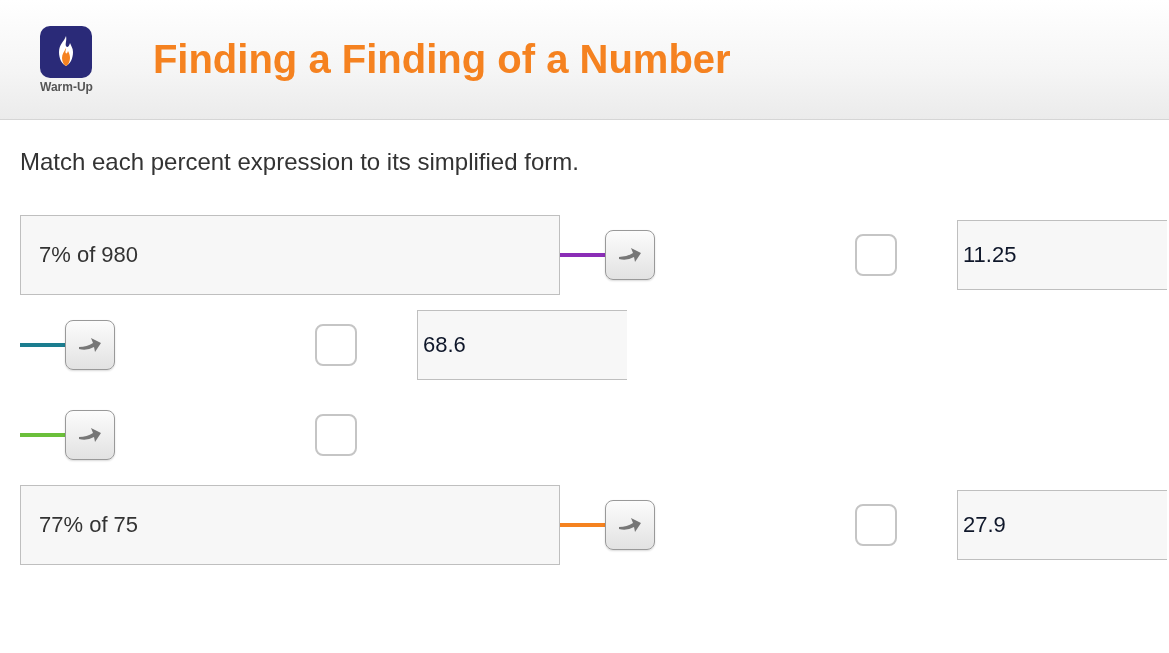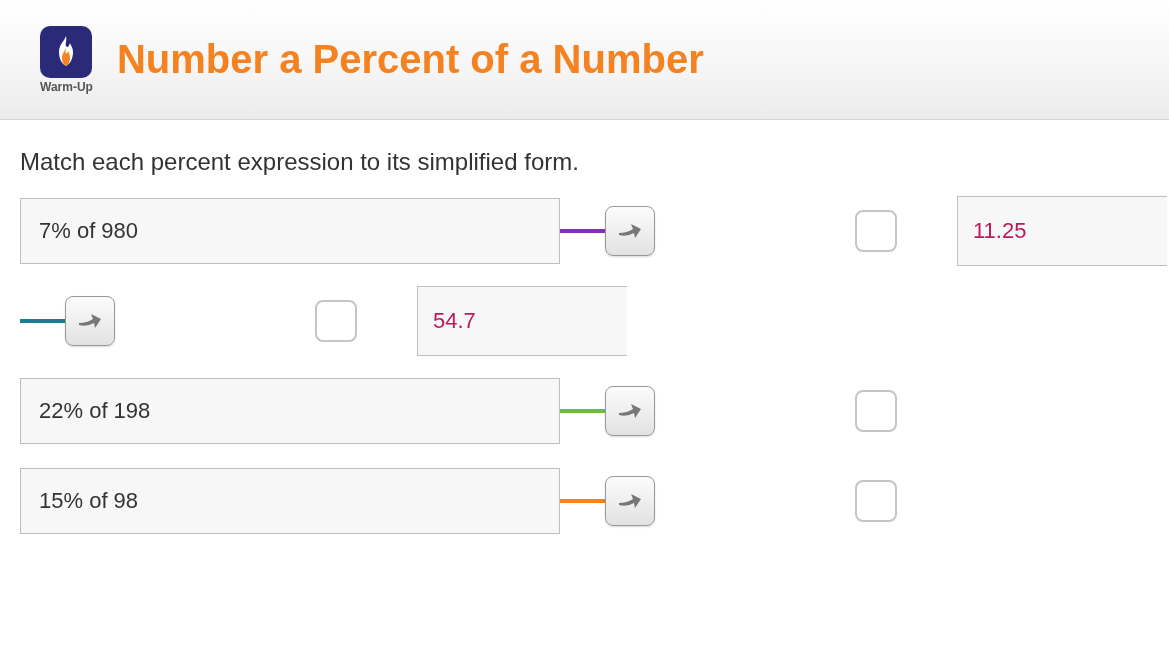--- a/index.html
+++ b/index.html
@@ -15,21 +15,21 @@
       background: linear-gradient(to bottom, #ffffff 0%, #f5f5f5 60%, #ebebeb 100%);
       border-bottom: 1px solid #d5d5d5;
       display: flex;
       align-items: center;
       padding-left: 40px;
     }
     .warmup {
       display: flex;
       flex-direction: column;
       align-items: center;
-      margin-right: 24px;
+      margin-right: 60px;
     }
     .warmup-icon-box {
       width: 52px;
       height: 52px;
       background: #2a2a78;
       border-radius: 10px;
       display: flex;
       align-items: center;
       justify-content: center;
     }
@@ -43,30 +43,30 @@
       font-size: 40px;
       font-weight: bold;
       color: #f58220;
     }
     .content {
       padding: 28px 0 0 20px;
     }
     .instructions {
       font-size: 24px;
       color: #333;
-      margin-bottom: 10px;
+      margin-bottom: 34px;
     }
     .row {
       display: flex;
       align-items: center;
       height: 90px;
     }
     .expression-box {
       width: 540px;
-      height: 66px;
+      height: 80px;
       border: 1px solid #bfbfbf;
       background: #f7f7f7;
       display: flex;
       align-items: center;
       padding-left: 18px;
       font-size: 22px;
       color: #333;
     }
     .connector {
       width: 45px;
@@ -97,40 +97,40 @@
     .gap2 {
       width: 60px;
     }
     .answer-box {
       width: 210px;
       height: 70px;
       border: 1px solid #bfbfbf;
       background: #f7f7f7;
       display: flex;
       align-items: center;
-      padding-left: 15px;
+      padding-left: 5px;
       font-size: 22px;
-      color: #be185d;
+      color: #0f172a;
       border-right: none;
     }
   </style>
 </head>
 <body>
 
 <div class="header">
   <div class="warmup">
     <div class="warmup-icon-box">
       <svg width="30" height="36" viewBox="0 0 30 36">
         <path d="M15 2 C13 8 8 10 8 18 C8 25 11 30 15 32 C19 30 22 25 22 18 C22 14 20 12 19 9 C18 13 16 14 15 12 C14 10 16 6 15 2 Z" fill="#ffffff"></path>
         <path d="M15 14 C13 18 11 20 11 24 C11 28 13 31 15 32 C17 31 19 28 19 24 C19 21 18 19 17 17 C16 20 15 20 14.5 18.5 C14 17 15.5 15 15 14 Z" fill="#f58220"></path>
       </svg>
     </div>
     <div class="warmup-label">Warm-Up</div>
   </div>
-  <div class="page-title">Number a Percent of a Number</div>
+  <div class="page-title">Finding a Finding of a Number</div>
 </div>
 
 <div class="content">
   <div class="instructions">Match each percent expression to its simplified form.</div>
 
   <div class="row">
     <div class="expression-box">7% of 980</div>
     <div class="connector" style="background:#8a2db6;"></div>
     <div class="arrow-btn">
       <svg width="26" height="20" viewBox="0 0 26 20">
@@ -146,42 +146,42 @@
   <div class="row">
     <div class="connector" style="background:#1b7d8f;"></div>
     <div class="arrow-btn">
       <svg width="26" height="20" viewBox="0 0 26 20">
         <path d="M2 12 Q10 12 16 8 L14 3 L24 8 L18 17 L17 12 Q10 16 2 14 Z" fill="#777"></path>
       </svg>
     </div>
     <div class="gap"></div>
     <div class="drop-box"></div>
     <div class="gap2"></div>
-    <div class="answer-box">54.7</div>
+    <div class="answer-box">68.6</div>
   </div>
 
   <div class="row">
-    <div class="expression-box">22% of 198</div>
     <div class="connector" style="background:#6bbf3a;"></div>
     <div class="arrow-btn">
       <svg width="26" height="20" viewBox="0 0 26 20">
         <path d="M2 12 Q10 12 16 8 L14 3 L24 8 L18 17 L17 12 Q10 16 2 14 Z" fill="#777"></path>
       </svg>
     </div>
     <div class="gap"></div>
     <div class="drop-box"></div>
     <div class="gap2"></div>
   </div>
 
   <div class="row">
-    <div class="expression-box">15% of 98</div>
+    <div class="expression-box">77% of 75</div>
     <div class="connector" style="background:#f58220;"></div>
     <div class="arrow-btn">
       <svg width="26" height="20" viewBox="0 0 26 20">
         <path d="M2 12 Q10 12 16 8 L14 3 L24 8 L18 17 L17 12 Q10 16 2 14 Z" fill="#777"></path>
       </svg>
     </div>
     <div class="gap"></div>
     <div class="drop-box"></div>
     <div class="gap2"></div>
+    <div class="answer-box">27.9</div>
   </div>
 
 </div>
 
 </body></html>

